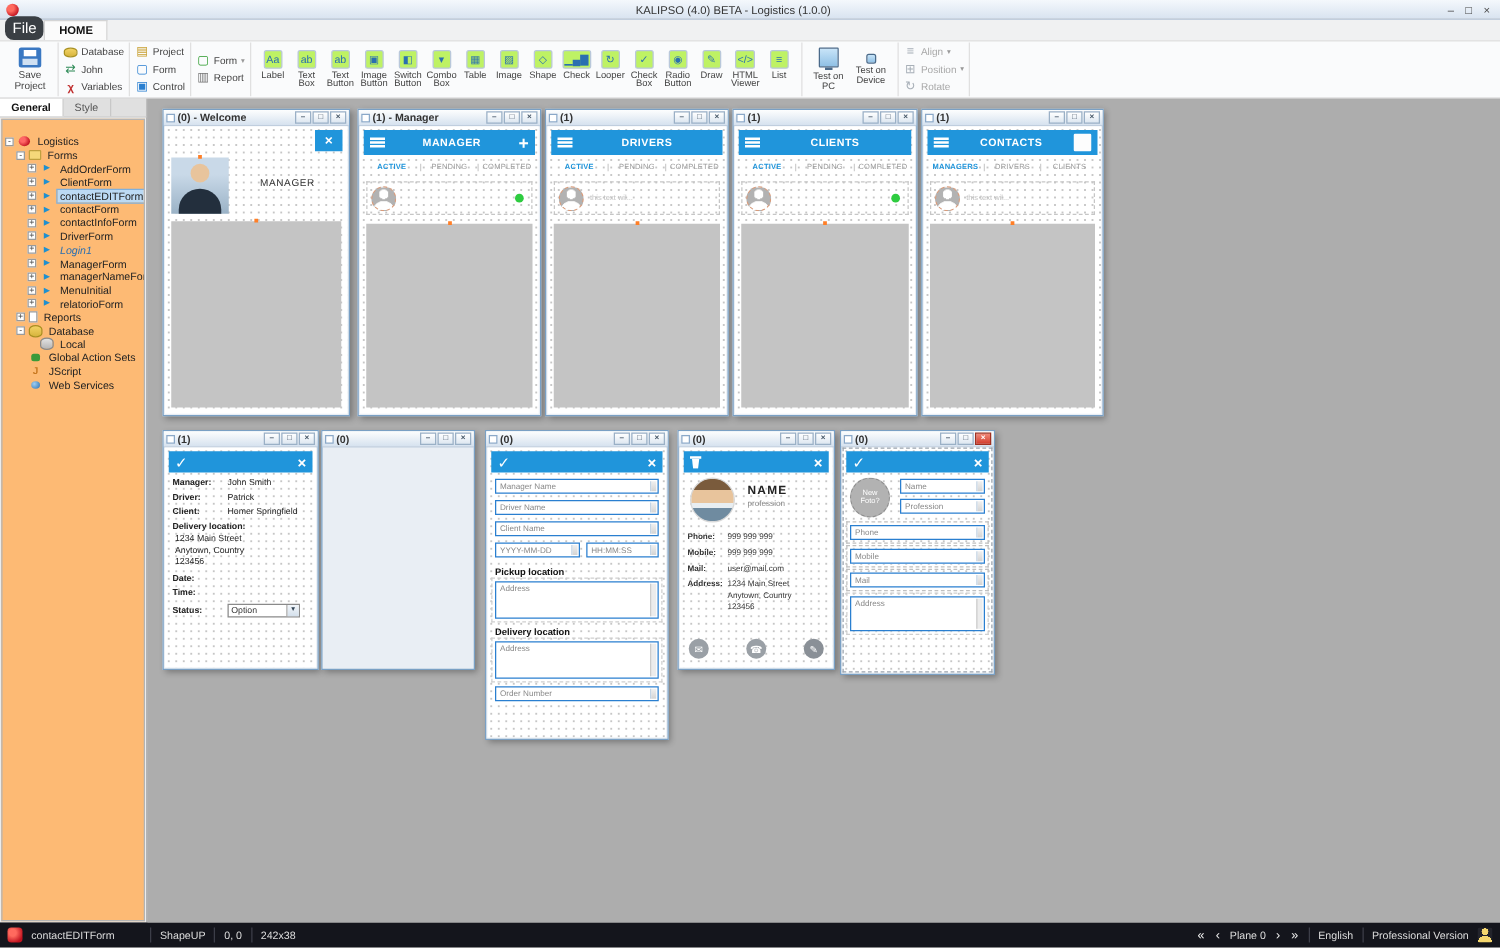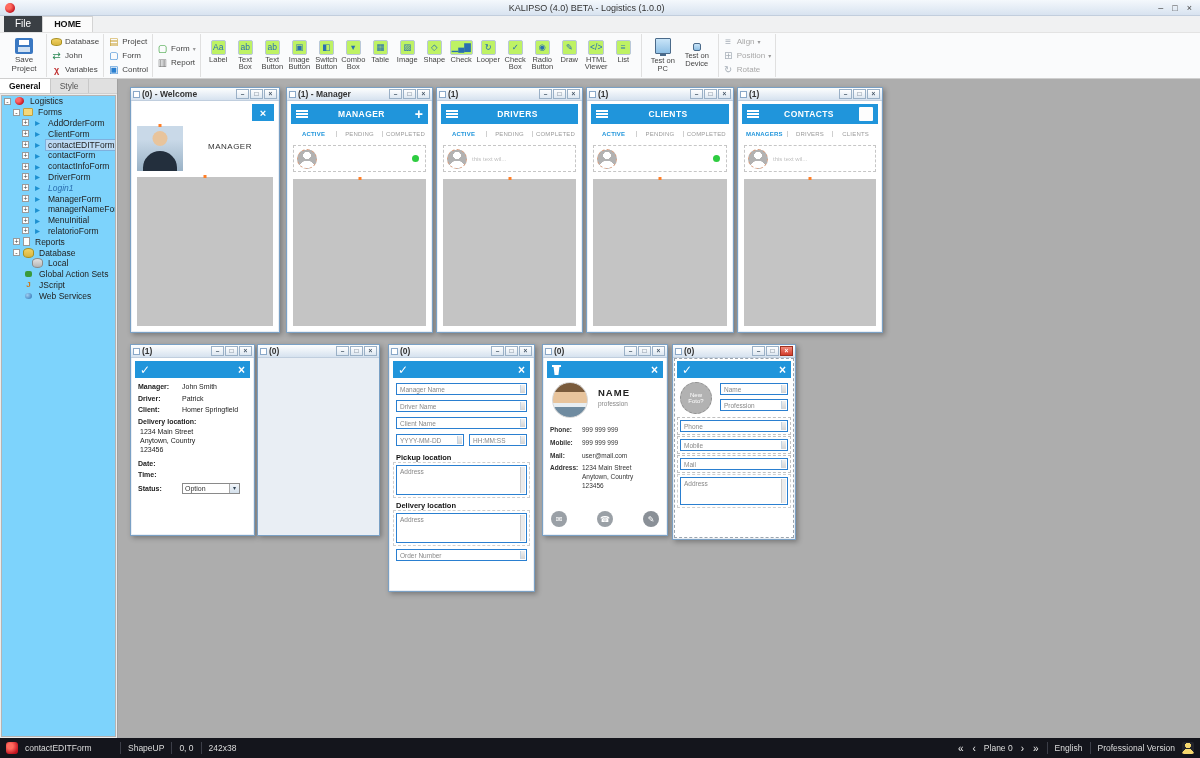--- a/index.html
+++ b/index.html
@@ -9,21 +9,21 @@
 .flex1 { flex:1; }
 
 
 .titlebar { flex:0 0 16px; height:16px; background:linear-gradient(#f4f8fc,#d8e3f0); border-bottom:1px solid #c2cedd; display:flex; align-items:center; padding:0 5px; }
 .app-logo { width:10px; height:10px; border-radius:50%; background:radial-gradient(circle at 35% 35%, #ff6a5e 0 28%, #c1121f 75%); flex:0 0 10px; }
 .win-title-main { flex:1; text-align:center; font-size:9px; color:#333; }
 .main-wc { display:flex; gap:9px; padding-right:3px; color:#444; font-size:9px; }
 
 
 .menubar { flex:0 0 17px; height:17px; background:#f0f1f2; display:flex; align-items:flex-end; padding-left:4px; border-bottom:1px solid #e3e3e3; }
-.menu-file { background:#3a3f44; color:#fff; padding:2px 11px 3px; font-size:10px; }
+.menu-file { background:#3a3f44; color:#fff; padding:2px 6px 3px; font-size:12px;border-radius:7px; }
 .menu-tabs { display:flex; }
 .menu-tab { padding:2px 11px 3px; font-size:9px; color:#444; }
 .menu-tab.active { background:#fbfbfb; border:1px solid #d4d4d4; border-bottom:none; color:#111; font-weight:bold;margin-top:31px; }
 
 
 .ribbon { flex:0 0 46px; height:46px; background:#fafbfc; border-bottom:1px solid #cfcfcf; display:flex; align-items:stretch; padding:1px 2px; }
 .rgroup { display:flex; align-items:center; padding:0 4px; border-right:1px solid #e0e0e0; }
 .rgroup.col { flex-direction:column; align-items:flex-start; justify-content:center; gap:2px; }
 .big-btn { display:flex; flex-direction:column; align-items:center; width:36px; gap:2px; font-size:8px; color:#444; text-align:center; line-height:1.05; cursor:default; }
 .small-btn { display:flex; align-items:center; gap:3px; font-size:8px; color:#444; height:12px; white-space:nowrap; }
@@ -56,21 +56,21 @@
 .i-pc { border:1px solid #4a6a8a; background:linear-gradient(#c8e4f8,#8fc0e5); border-radius:1px; position:relative; margin-bottom:2px; }
 .i-pc::after { content:""; position:absolute; left:4px; right:4px; bottom:-3px; height:2px; background:#4a6a8a; }
 .i-device { border:1px solid #4a6a8a; background:linear-gradient(#c8e4f8,#8fc0e5); border-radius:2px; width:8px; flex:0 0 8px; height:13px; }
 
 
 .main { flex:1; display:flex; min-height:0;justify-content:space-between; }
 .sidebar { width:118px; flex:0 0 118px; background:#ececec; border-right:1px solid #a0a0a0; display:flex; flex-direction:column; }
 .side-tabs { display:flex; height:15px; flex:0 0 15px; background:#e0e0e0; border-bottom:1px solid #cfcfcf; }
 .side-tab { padding:2px 9px; font-size:8.5px; color:#555; border-right:1px solid #c8c8c8; }
 .side-tab.active { background:#fff; color:#111; font-weight:bold; }
-.tree { flex:1; background:#7dd3fc; border:1px solid #b4b4b4; margin:1px; padding-top:0; overflow:hidden; }
+.tree { flex:1; background:#fdba74; border:1px solid #b4b4b4; margin:1px; padding-top:12px; overflow:hidden; }
 .tree-item { display:flex; align-items:center; gap:3px; height:10.8px; font-size:8.5px; color:#222; white-space:nowrap; }
 .tree-exp { flex:0 0 7px; width:7px; height:7px; border:1px solid #9a9a9a; background:#fff; font-size:7px; line-height:5px; text-align:center; color:#444; }
 .tree-exp.hidden { visibility:hidden; }
 .tree-ico { width:11px; height:10px; flex:0 0 11px; position:relative; display:inline-flex; align-items:center; justify-content:center; font-size:9px; }
 .i-app::before { content:""; position:absolute; inset:1px; background:radial-gradient(circle at 35% 35%, #f66 0 25%, #c1121f 75%); border-radius:50%; }
 .i-folder { background:#f5d87a; border:1px solid #c0a040; border-radius:1px; height:8px; width:10px; flex:0 0 10px; }
 .i-form-arrow::before { content:"▸"; color:#1e90d0; font-size:10px; }
 .i-report-doc { background:#fff; border:1px solid #999; width:7px; flex:0 0 7px; height:9px; }
 .i-action-set::before { content:""; position:absolute; inset:2px; background:#3a9a3a; border-radius:2px; }
 .i-jscript::before { content:"J"; color:#c87820; font-weight:bold; font-size:8px; }

